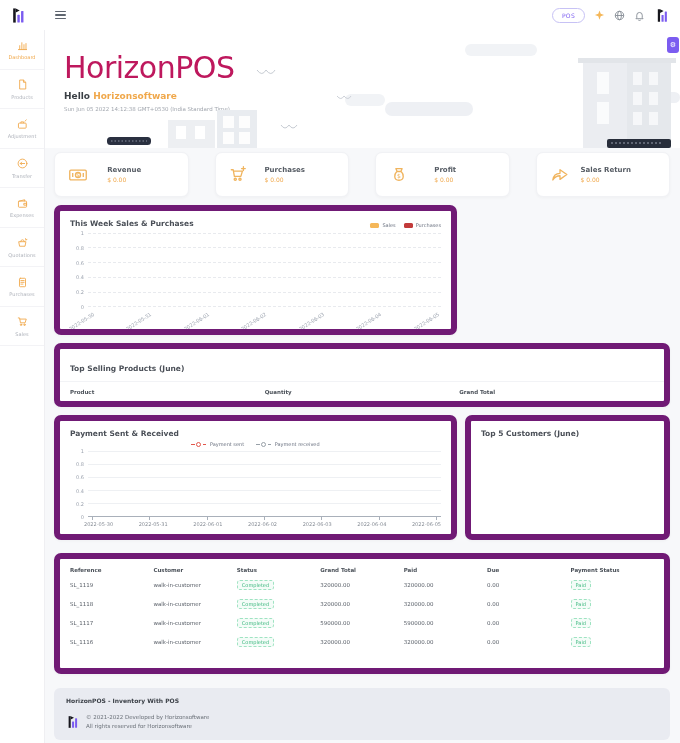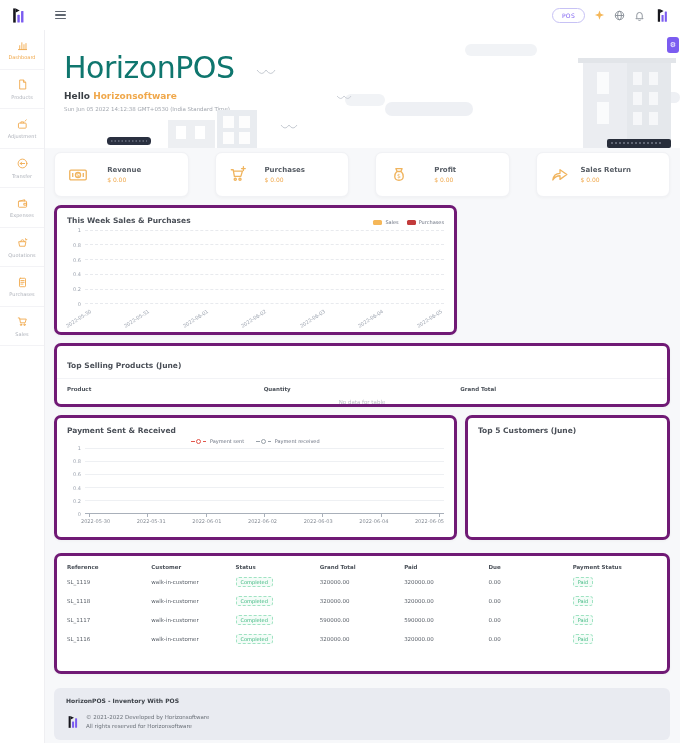--- a/index.html
+++ b/index.html
@@ -25,37 +25,37 @@
   .sb-item { height:39.5px; display:flex; flex-direction:column; align-items:center; justify-content:center;
     gap:2.5px; border-bottom:1px solid #f3f3f6; cursor:pointer; }
   .sb-ico { width:13px; height:13px; }
   .sb-label { font-size:5px; color:#aeb2ba; }
   .sb-item.active .sb-label { color:#f0a84b; }
   .main { flex:1; background:#f7f8fa; padding:0 10px 0 9px; position:relative; }
 
   
   .hero { height:118px; background:#fff; margin:0 -10px 0 -9px; position:relative; overflow:hidden;
     padding:20px 0 0 19px; }
-  .hero h1 { font-size:30px; font-weight:400; color:#0f766e; letter-spacing:-.5px; }
+  .hero h1 { font-size:30px; font-weight:400; color:#be185d; letter-spacing:-.5px; }
   .hero-greet { margin-top:6px; font-size:9px; font-weight:700; color:#3a3f45; }
   .hero-greet .uname { color:#f0a84b; }
   .hero-date { margin-top:5px; font-size:5.5px; color:#a2a7af; }
   .hero-art { position:absolute; inset:0; pointer-events:none; }
 
   
   .stats { margin-top:4px; display:flex; gap:26px; }
   .stat-card { flex:1; height:45px; background:#fff; border:1px solid #f1f2f5; border-radius:7px;
     box-shadow:0 1px 3px rgba(40,40,60,.04); display:flex; align-items:center; padding:0 12px; cursor:pointer; }
   .stat-ico { width:22px; height:22px; flex:0 0 auto; }
   .stat-txt { margin:0 auto; text-align:left; transform:translateX(-8px); }
   .stat-label { font-size:7px; font-weight:600; color:#565c64; }
   .stat-value { font-size:6px; color:#f0a84b; margin-top:2px; }
 
   
-  .card { background:#fff; border:3px solid #701a75; border-radius:7px; box-shadow:0 1px 3px rgba(40,40,60,.04); overflow:hidden; }
+  .card { background:#fff; border:6px solid #701a75; border-radius:7px; box-shadow:0 1px 3px rgba(40,40,60,.04); overflow:hidden; }
   .card-title { font-size:7.5px; font-weight:600; color:#4a4f57; }
 
   .row1 { margin-top:8px; display:flex; gap:8px; height:130px; }
   .card-week { flex:0 0 403px; padding:8px 10px; }
   .card-pie  { flex:1; padding:8px 10px; position:relative; }
 
   
   .wk-head { display:flex; justify-content:space-between; align-items:flex-end; }
   .lg-row { display:flex; gap:8px; align-items:center; }
   .lg-item { display:flex; gap:3px; align-items:center; cursor:pointer; }

